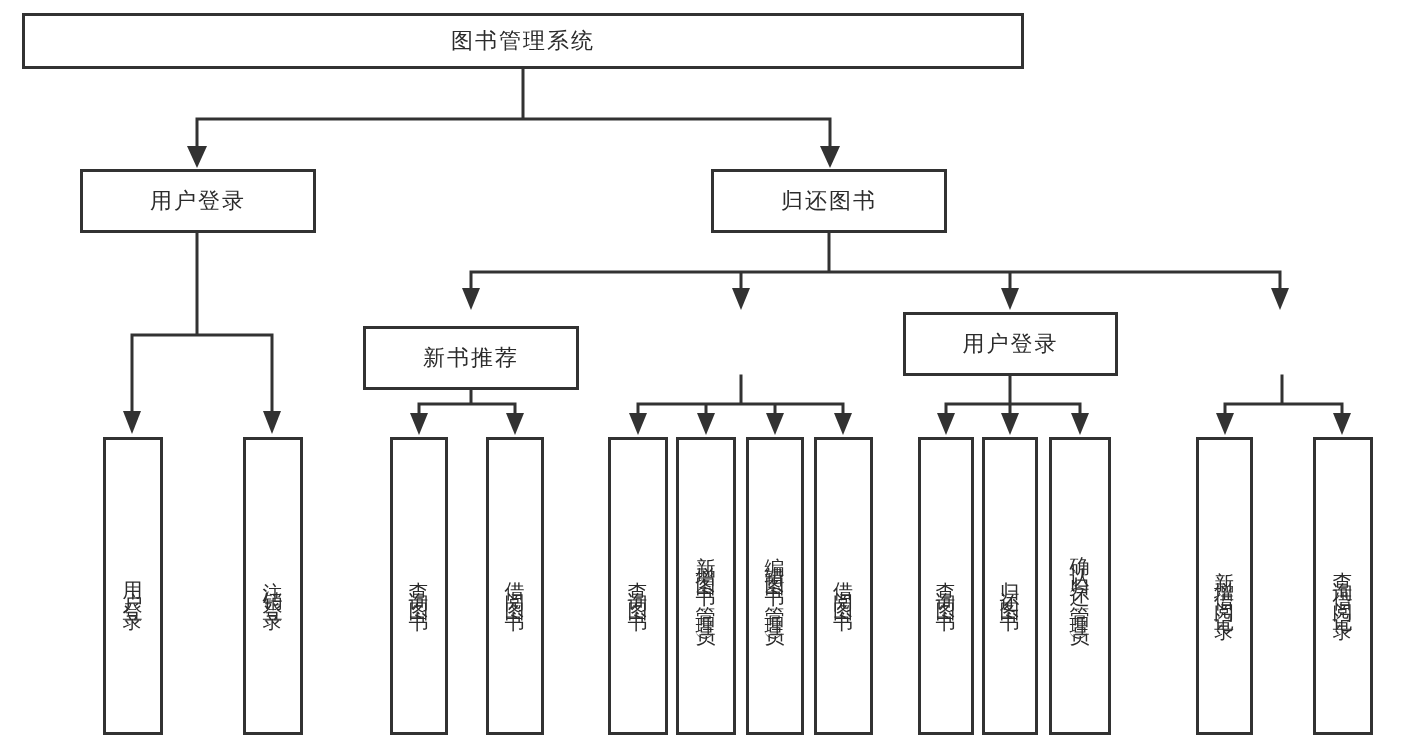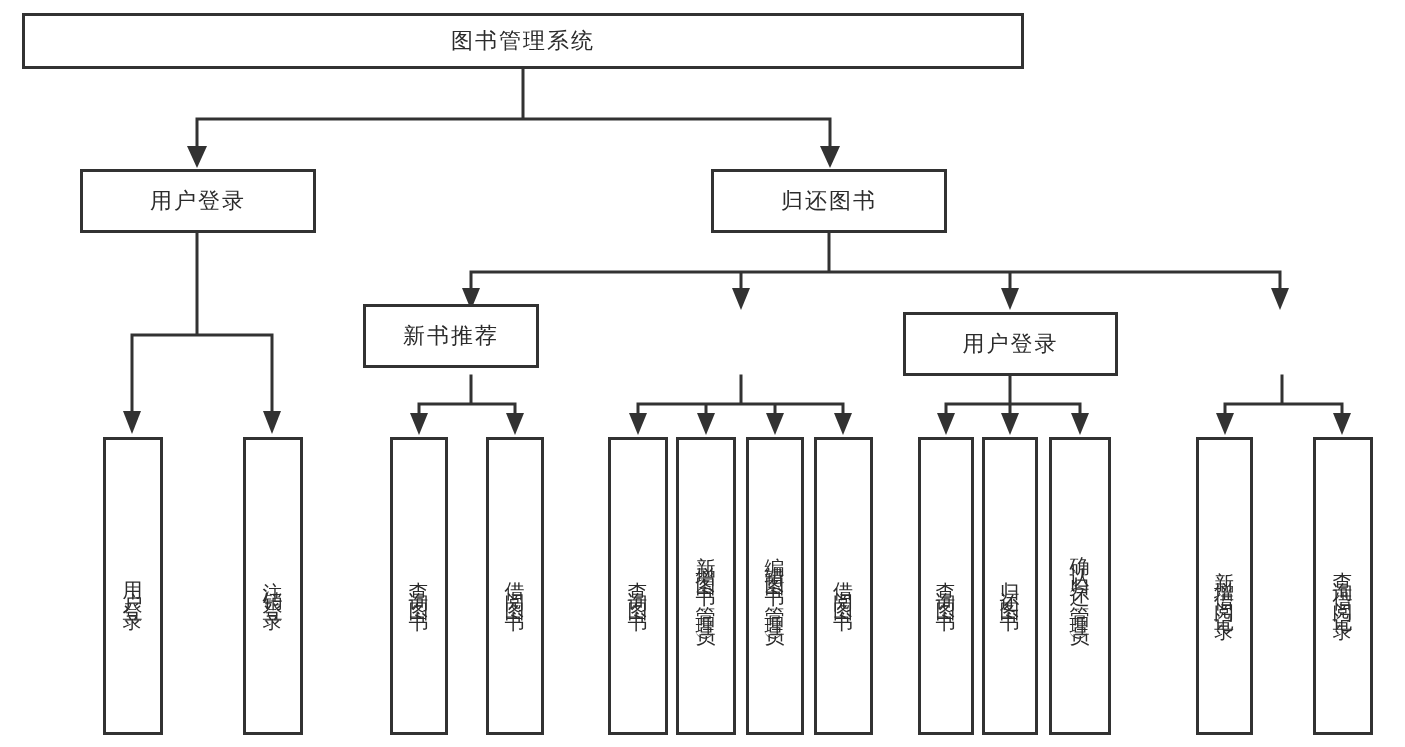--- a/index.html
+++ b/index.html
@@ -93,21 +93,21 @@
     <span class="hlabel">图书管理系统</span>
   </div>
 
   <div class="box" style="left:80px;top:169px;width:236px;height:64px">
     <span class="hlabel">用户登录</span>
   </div>
   <div class="box" style="left:711px;top:169px;width:236px;height:64px">
     <span class="hlabel">归还图书</span>
   </div>
 
-  <div class="box" style="left:363px;top:304px;width:176px;height:64px">
+  <div class="box" style="left:363px;top:326px;width:216px;height:64px">
     <span class="hlabel">新书推荐</span>
   </div>
   <div class="box" style="left:903px;top:312px;width:215px;height:64px">
     <span class="hlabel">用户登录</span>
   </div>
 
   <div class="box" style="left:103px;top:437px;width:60px;height:298px">
     <span class="vlabel">用户登录</span>
   </div>
   <div class="box" style="left:243px;top:437px;width:60px;height:298px">

